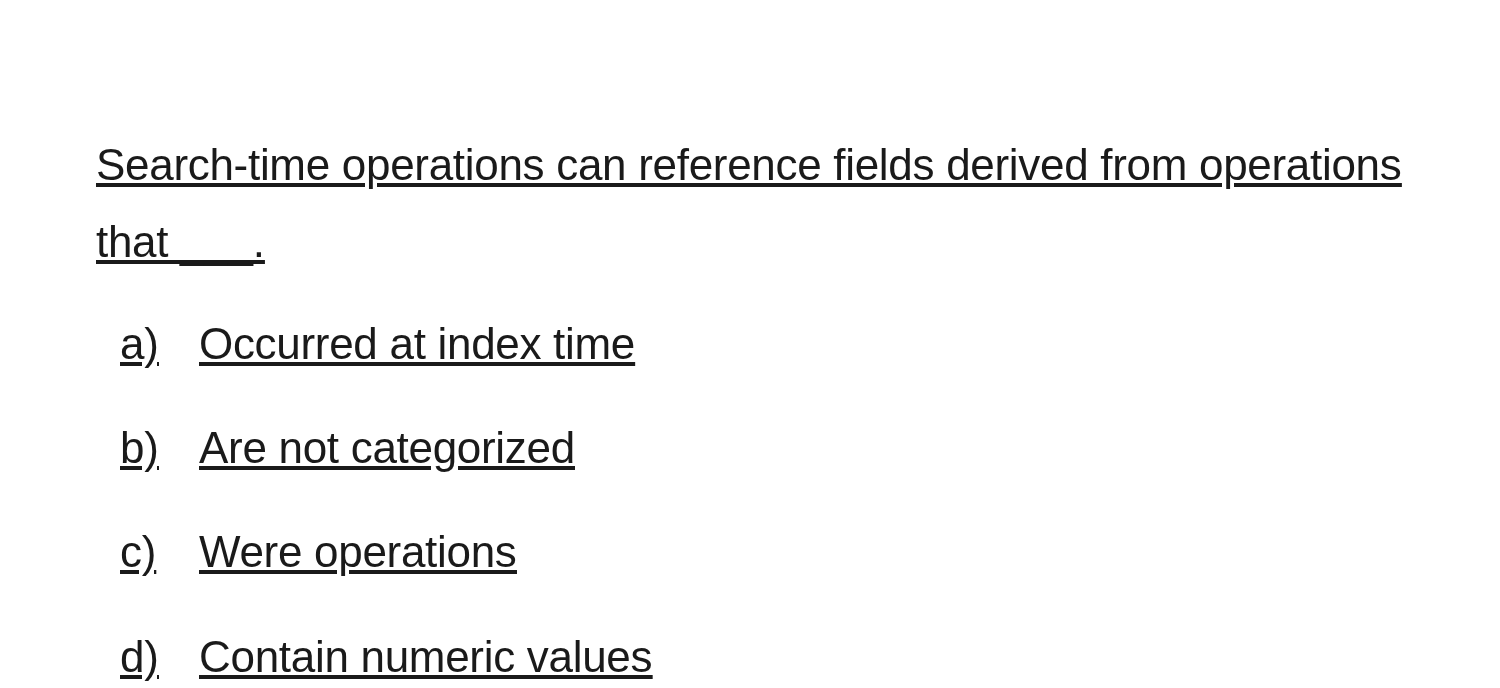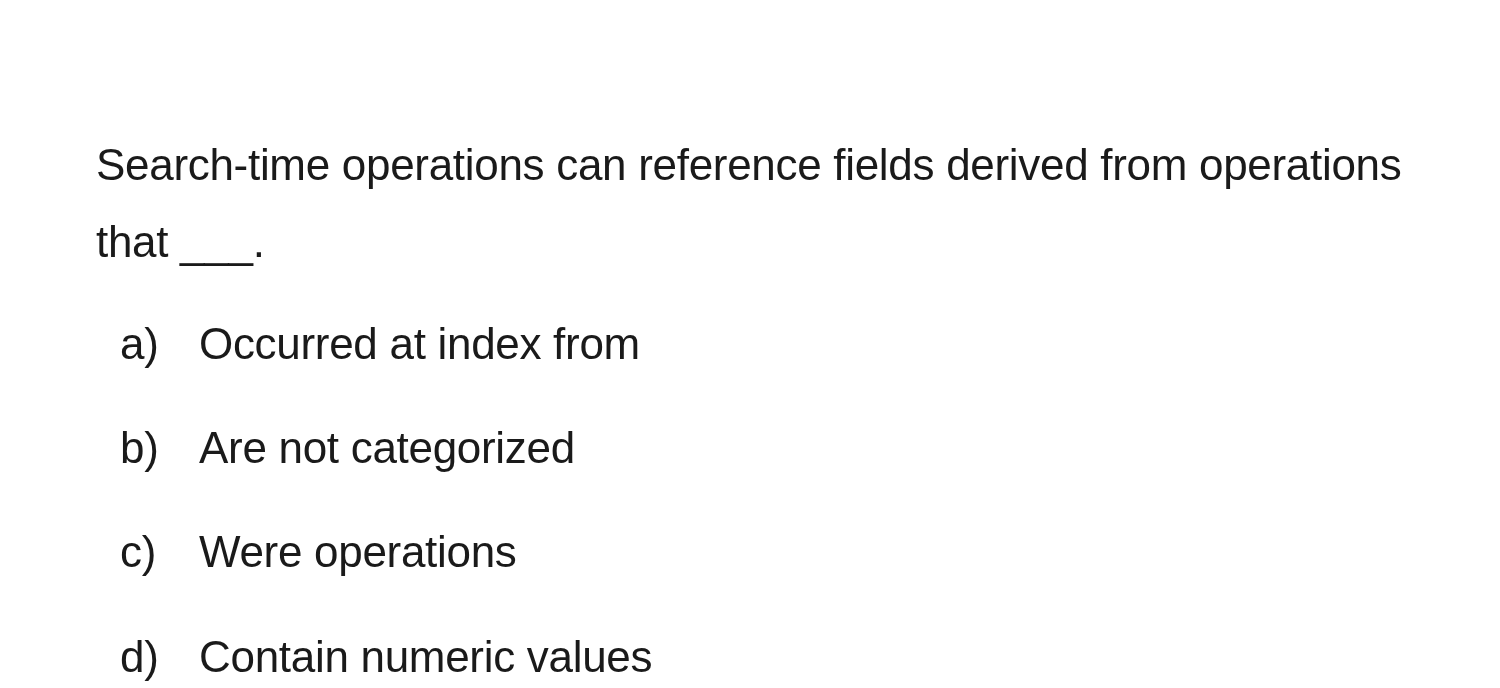--- a/index.html
+++ b/index.html
@@ -1,18 +1,19 @@
 <!DOCTYPE html>
 <html><head>
   <meta charset="utf-8">
   <style>
     * {
       margin: 12px;
       padding: 0;
       box-sizing: border-box;
+      text-decoration: underline;
     }
     body {
       width: 1500px;
       height: 688px;
       background: #ffffff;
       font-family: -apple-system, BlinkMacSystemFont, "Segoe UI", Helvetica, Arial, sans-serif;
       padding: 90px 60px 60px 60px;
       color: #1a1a1a;
     }
     .question-text {
@@ -38,21 +39,21 @@
     }
   </style>
 </head>
 <body>
 
 <div class="question-text">Search-time operations can reference fields derived from operations that ___.</div>
 
 <div class="options">
   <div class="option-row">
     <span class="option-letter">a)</span>
-    <span class="option-text">Occurred at index from</span>
+    <span class="option-text">Occurred at index time</span>
   </div>
   <div class="option-row">
     <span class="option-letter">b)</span>
     <span class="option-text">Are not categorized</span>
   </div>
   <div class="option-row">
     <span class="option-letter">c)</span>
     <span class="option-text">Were operations</span>
   </div>
   <div class="option-row">

